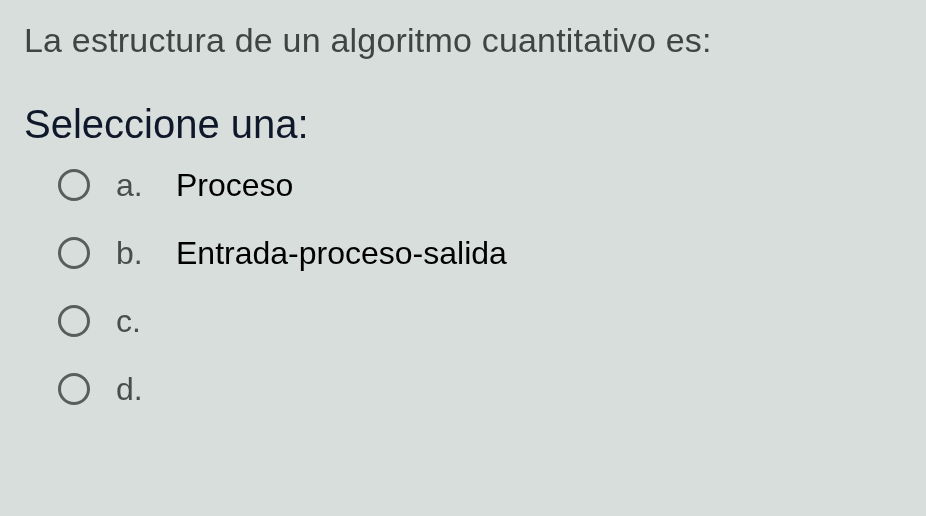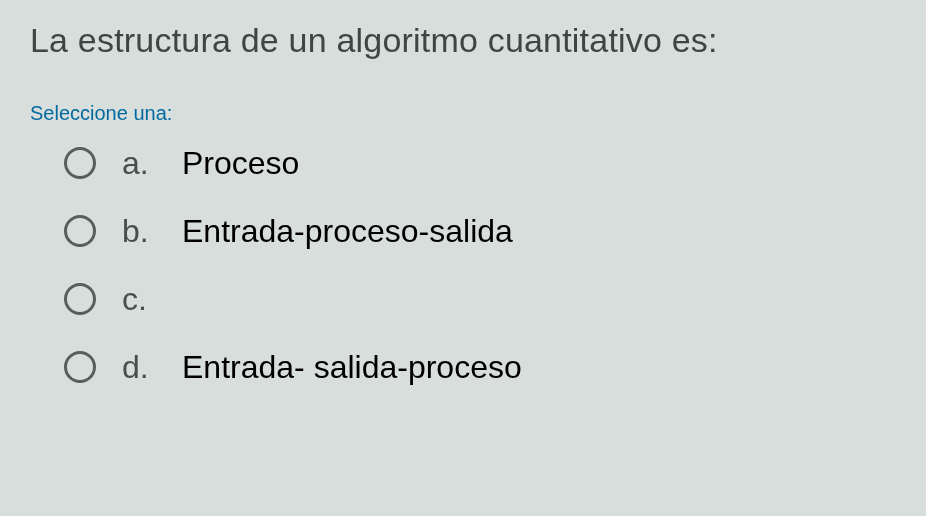--- a/index.html
+++ b/index.html
@@ -7,35 +7,35 @@
     padding: 0;
     width: 926px;
     height: 516px;
     background: #d8dedc;
     font-family: Arial, Helvetica, sans-serif;
     color: #3b403e;
     overflow: hidden;
   }
   .page {
     box-sizing: border-box;
-    padding: 18px 30px 10px 30px;
+    padding: 18px 30px 10px 24px;
     width: 100%;
     height: 100%;
   }
   .question {
     font-size: 34px;
     line-height: 1.3;
     margin: 0 0 40px 0;
     letter-spacing: 0.2px;
     color: #3f4543;
   }
   .prompt {
-    font-size: 20px;
+    font-size: 40px;
     margin: 0 0 22px 0;
-    color: #0369a1;
+    color: #0f172a;
   }
   .options {
     padding-left: 34px;
   }
   .option {
     display: flex;
     align-items: center;
     margin: 0 0 36px 0;
     line-height: 1;
   }
@@ -83,17 +83,16 @@
     </label>
 
     <label class="option">
       <span class="radio"></span>
       <span class="opt-letter">c.</span>
     </label>
 
     <label class="option">
       <span class="radio"></span>
       <span class="opt-letter">d.</span>
-      <span class="opt-text">Entrada- salida-proceso</span>
     </label>
 
   </div>
 </div>
 
 </body></html>

